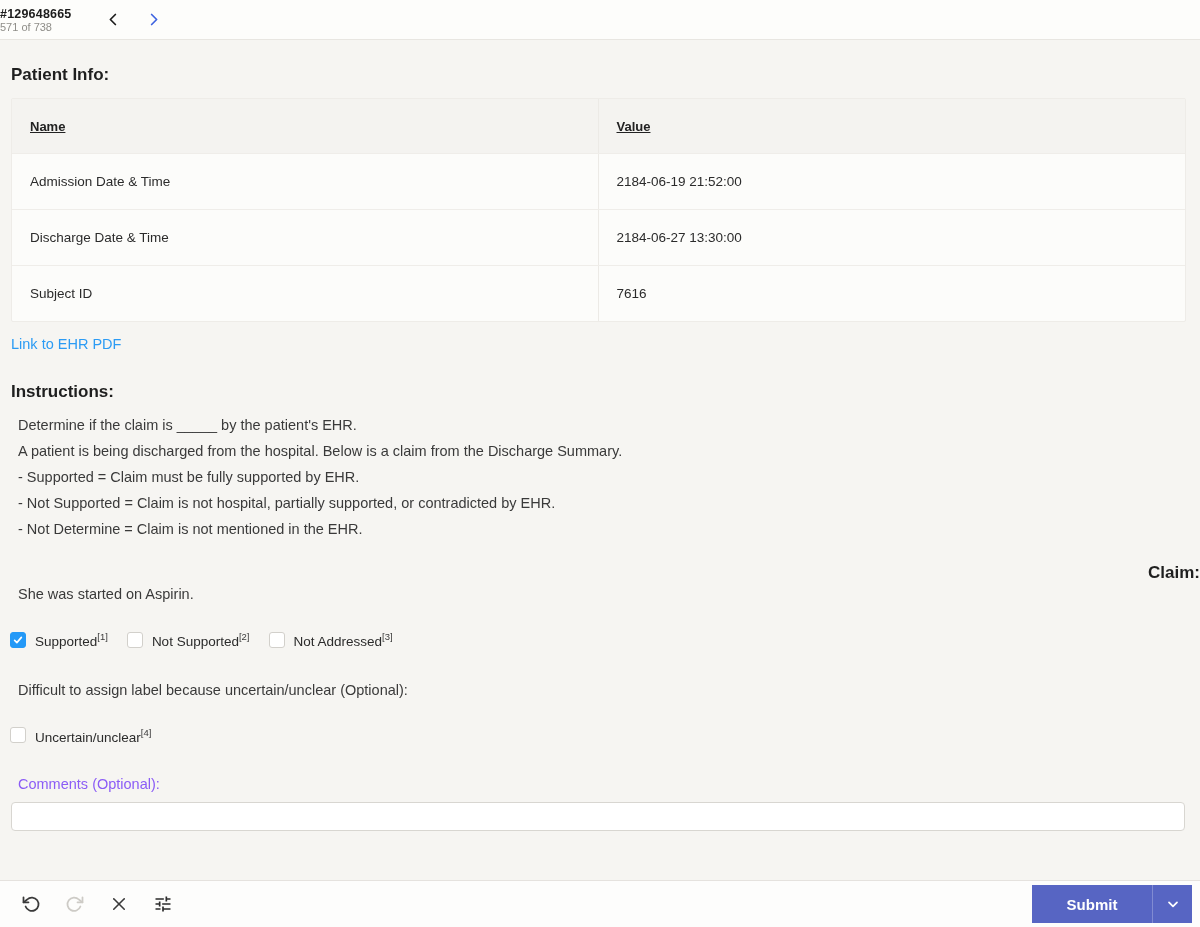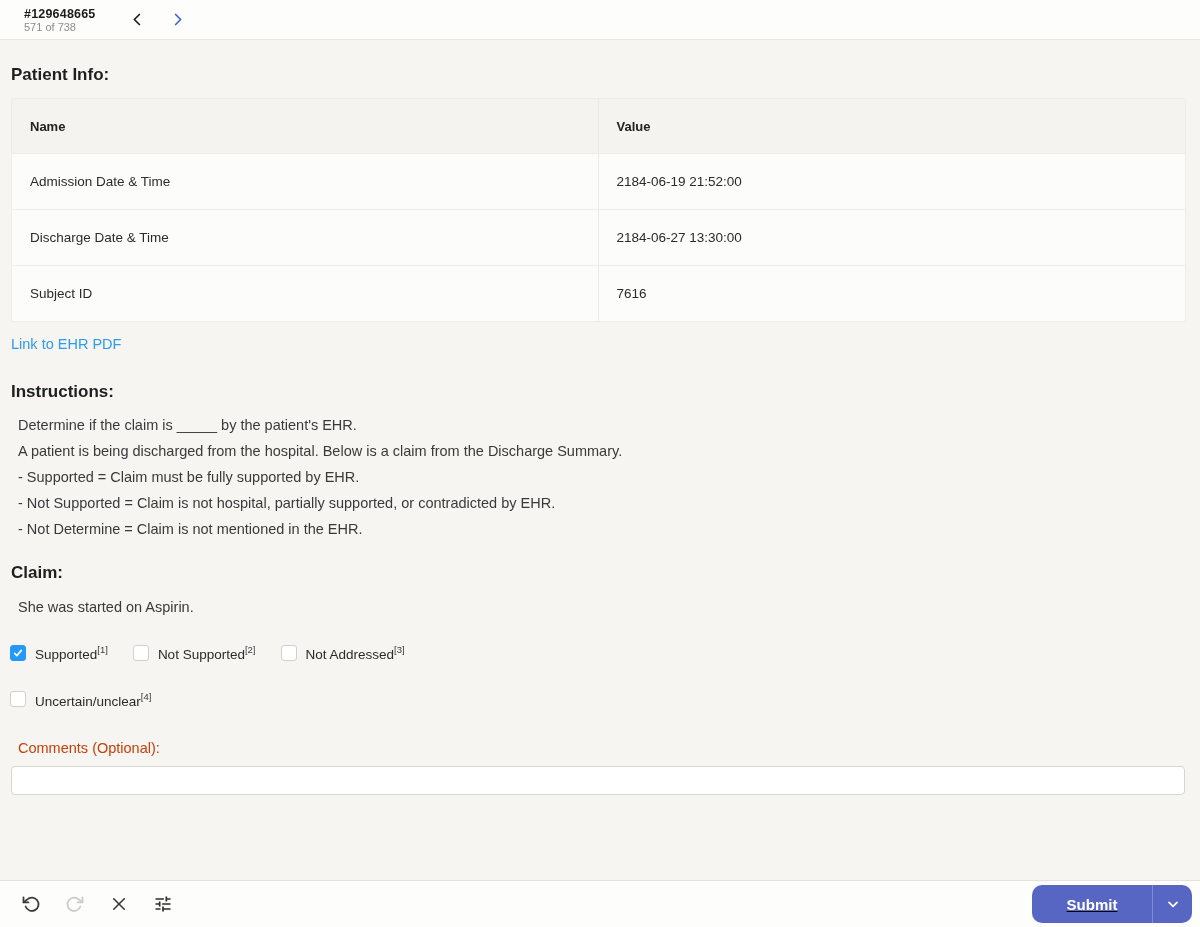--- a/index.html
+++ b/index.html
@@ -5,79 +5,79 @@
   html,body{margin:0;padding:0;}
   body{
     font-family:"Liberation Sans","DejaVu Sans",sans-serif;
     background:#f6f5f2;
     -webkit-font-smoothing:antialiased;
   }
   .app{width:1200px;height:927px;display:flex;flex-direction:column;background:#f6f5f2;overflow:hidden;}
 
   
   .topbar{height:40px;flex:0 0 40px;background:#fdfdfb;border-bottom:1px solid #e8e6e1;
-          display:flex;align-items:center;padding-left:24px;box-sizing:border-box;}
+          display:flex;align-items:center;padding-left:0;box-sizing:border-box;}
   .task-meta{display:flex;flex-direction:column;justify-content:center;min-width:84px;}
   .task-id{font-size:12.5px;font-weight:700;color:#1c1c1c;letter-spacing:.2px;}
   .task-progress{font-size:11px;color:#8f8e89;margin-top:0;}
   .nav-btn{background:none;border:none;width:30px;height:30px;display:flex;align-items:center;justify-content:center;
            cursor:pointer;padding:0;}
   .nav-btn.prev{margin-left:14px;}
   .nav-btn.next{margin-left:10px;}
 
   
   .content{flex:1;overflow:hidden;}
   .h-section{font-size:17px;font-weight:700;color:#1f1f1f;margin:0;}
   .h-patient{margin:25px 0 13px 11px;}
   .h-instructions{margin:22px 0 10px 11px;}
-  .h-claim{margin:21px 0 16px 11px;}
+  .h-claim{margin:21px 0 3px 11px;text-align:right;}
 
   
   .ptable{margin:0 14px 0 11px;background:#fcfcfa;border:1px solid #eeece8;border-radius:2px;}
   .ptable .tr{display:flex;height:55px;border-top:1px solid #efede9;}
   .ptable .tr.head{height:54px;border-top:none;background:#f4f3f0;}
   .ptable .td{flex:0 0 50%;display:flex;align-items:center;padding-left:18px;box-sizing:border-box;
               font-size:13.5px;color:#2b2b2b;}
   .ptable .td.first{border-right:1px solid #eceae6;}
-  .ptable .tr.head .td{font-weight:700;font-size:13px;color:#222;}
+  .ptable .tr.head .td{font-weight:700;font-size:13px;color:#222;text-decoration:underline;}
 
   .ehr-link{display:inline-block;margin:14px 0 8px 11px;font-size:14.5px;color:#2b9bf4;text-decoration:none;cursor:pointer;}
 
   .instr{margin:0 0 0 18px;font-size:14.5px;color:#3a3a3a;line-height:26px;}
   .instr div{white-space:pre;}
 
   .claim-text{margin:0 0 0 18px;font-size:14.5px;color:#3a3a3a;}
 
   
-  .options-row{display:flex;align-items:center;margin:29px 0 0 10px;gap:6px;}
+  .options-row{display:flex;align-items:center;margin:29px 0 0 10px;}
   .option{display:flex;align-items:center;margin-right:19px;cursor:pointer;}
   .cb{width:16px;height:16px;border:1px solid #d2d0cb;border-radius:3px;background:#fff;box-sizing:border-box;
       display:flex;align-items:center;justify-content:center;flex:0 0 16px;}
   .cb svg{display:none;}
   .cb.checked{background:#2499f7;border-color:#2499f7;}
   .cb.checked svg{display:block;}
   .opt-label{margin-left:9px;font-size:13.5px;color:#2b2b2b;}
   .opt-label sup{font-size:9.5px;color:#3a3a3a;}
 
   .difficult-prompt{margin:33px 0 0 18px;font-size:14.5px;color:#3a3a3a;}
   .uncertain-row{margin:29px 0 0 10px;}
 
-  .comments-label{margin:32px 0 10px 18px;font-size:14.5px;color:#c2410c;}
+  .comments-label{margin:32px 0 10px 18px;font-size:14.5px;color:#8b5cf6;}
   .comments-input{display:block;margin:0 15px 0 11px;width:1174px;height:29px;box-sizing:border-box;
                   background:#fff;border:1px solid #d8d6d1;border-radius:4px;font-size:14px;color:#333;
                   padding:0 8px;outline:none;font-family:"Liberation Sans","DejaVu Sans",sans-serif;}
 
   
   .bottombar{height:47px;flex:0 0 47px;background:#fdfdfc;border-top:1px solid #e5e2de;
              display:flex;align-items:center;padding:0 8px 0 18px;box-sizing:border-box;}
   .tool-btn{background:none;border:none;width:26px;height:26px;display:flex;align-items:center;justify-content:center;
             padding:0;cursor:pointer;margin-right:18px;}
   .tool-btn.disabled{cursor:default;}
   .bb-spacer{flex:1;}
-  .submit-group{display:flex;height:38px;border-radius:10px;overflow:hidden;margin-right:0;text-decoration:underline;}
+  .submit-group{display:flex;height:38px;border-radius:0;overflow:hidden;margin-right:0;}
   .submit-main{width:120px;background:#5765c3;color:#fff;border:none;font-size:15px;font-weight:700;
                cursor:pointer;font-family:"Liberation Sans","DejaVu Sans",sans-serif;}
   .submit-caret{width:40px;background:#5765c3;border:none;border-left:1px solid rgba(255,255,255,.25);
                 display:flex;align-items:center;justify-content:center;cursor:pointer;}
 </style>
 </head>
 <body>
 
 <div class="app">
 
@@ -155,20 +155,21 @@
         <span class="opt-label"><span>Not Supported</span><sup>[2]</sup></span>
       </label>
       <label class="option">
         <span class="cb">
           
         </span>
         <span class="opt-label"><span>Not Addressed</span><sup>[3]</sup></span>
       </label>
     </div>
 
+    <div class="difficult-prompt">Difficult to assign label because uncertain/unclear (Optional):</div>
 
     <div class="options-row uncertain-row">
       <label class="option">
         <span class="cb">
           
         </span>
         <span class="opt-label"><span>Uncertain/unclear</span><sup>[4]</sup></span>
       </label>
     </div>
 

